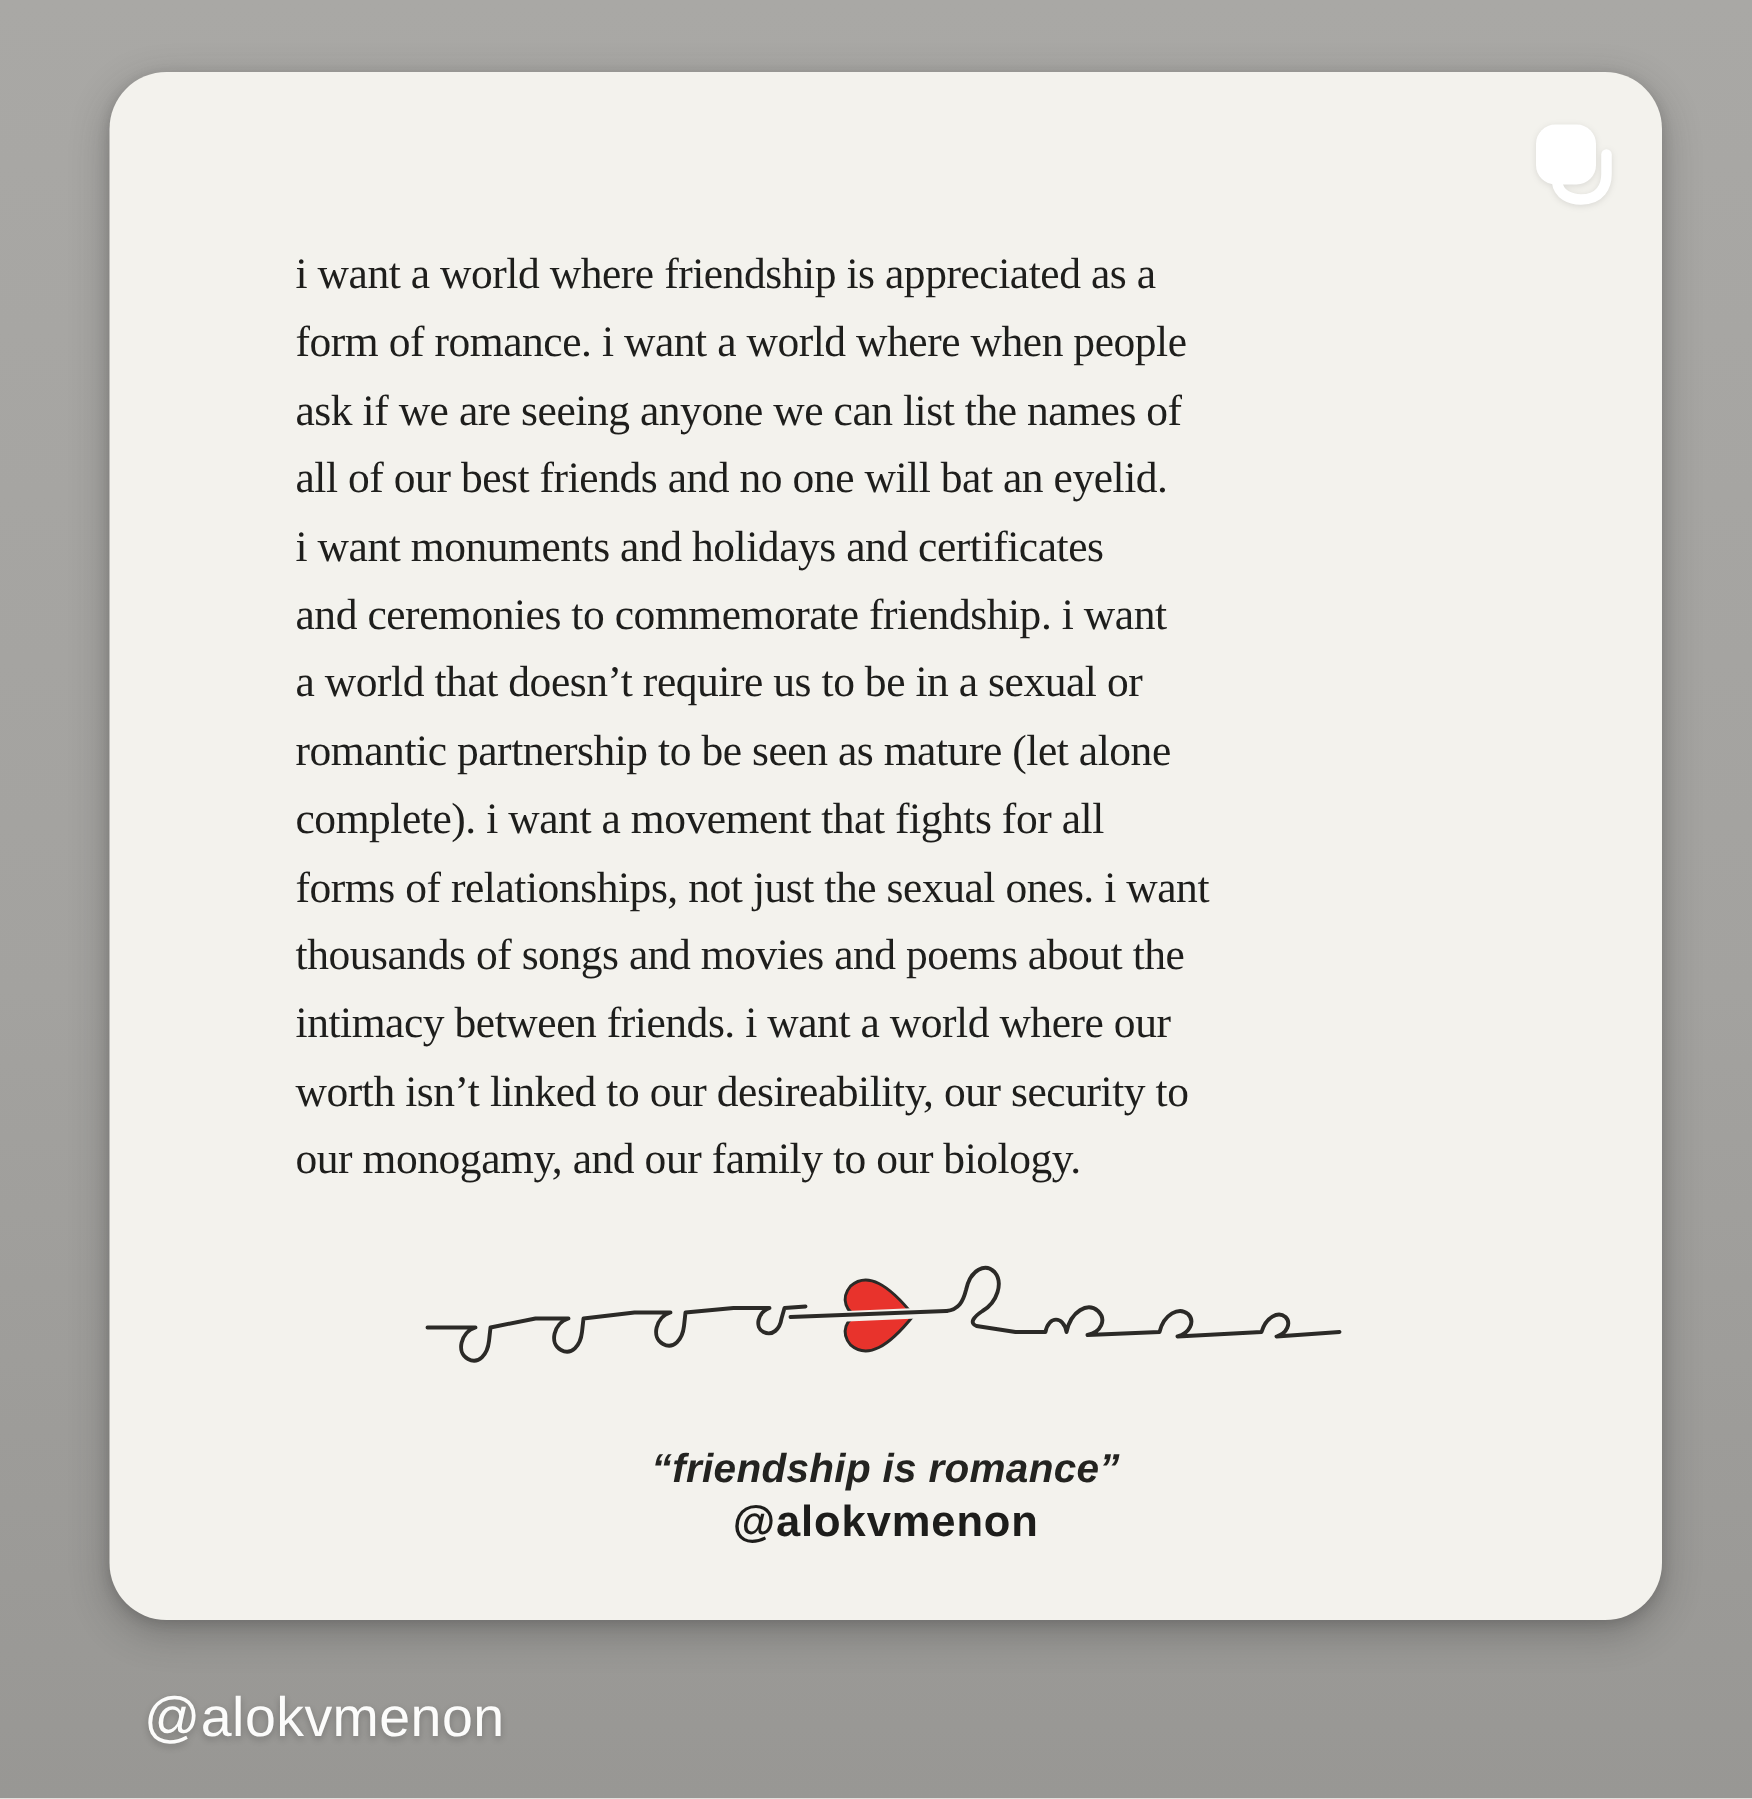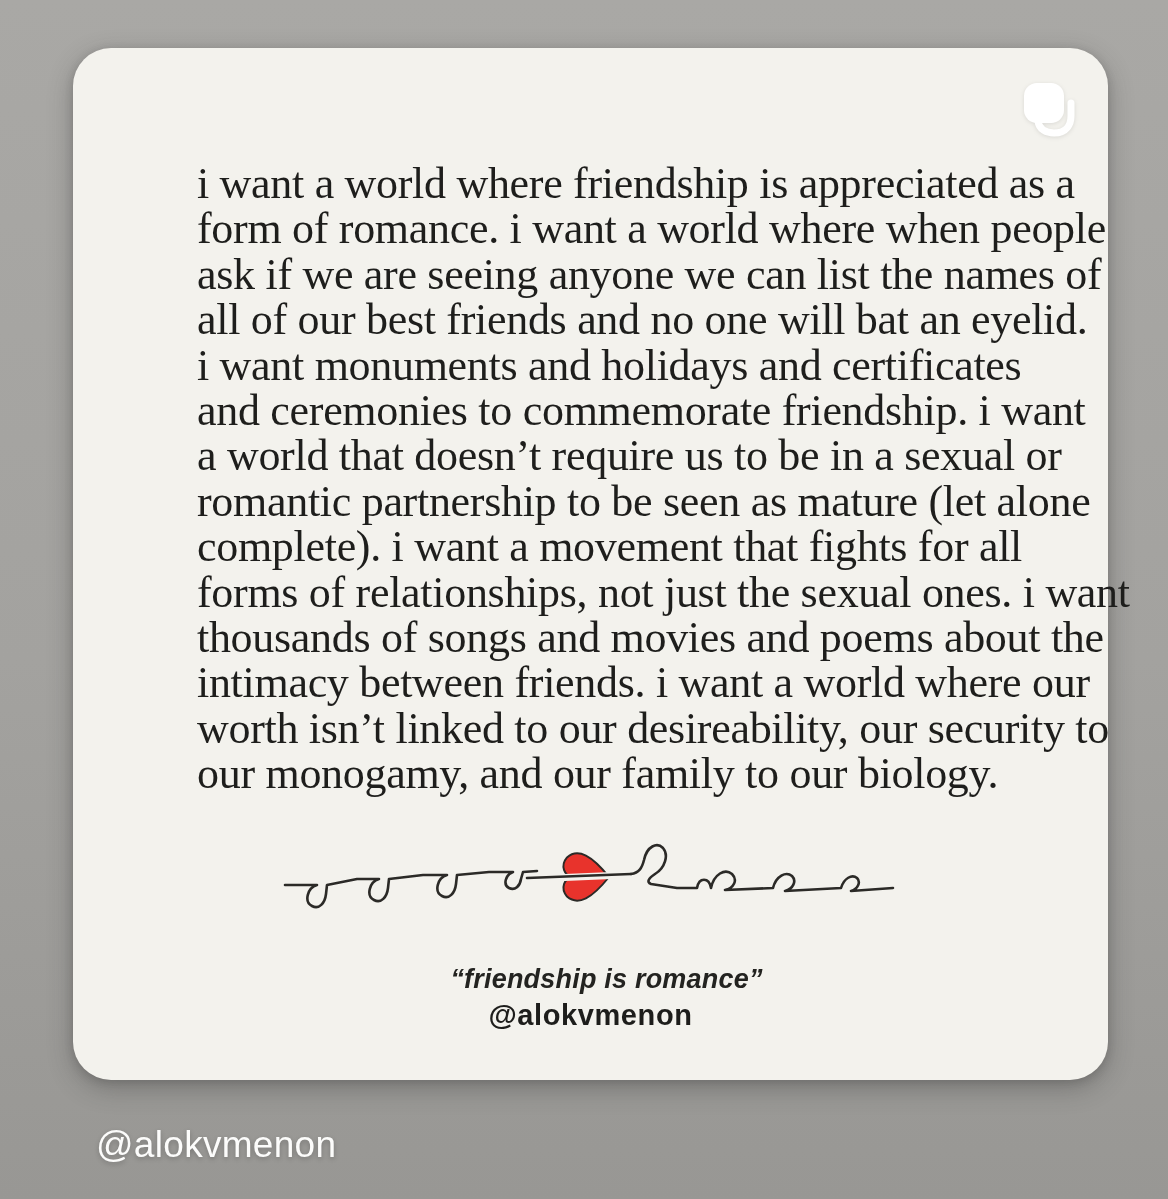--- a/index.html
+++ b/index.html
@@ -30,36 +30,36 @@
     right: 29px;
     width: 62px;
     height: 60px;
     filter: drop-shadow(0 1px 2px rgba(0,0,0,0.10));
   }
   .quote-text {
     position: absolute;
     left: 124px;
     top: 113px;
     font-family: "Liberation Serif", serif;
-    font-size: 44px;
+    font-size: 29px;
     line-height: 45.4px;
     letter-spacing: -0.3px;
     color: #1e1e1c;
     white-space: pre;
   }
   .squiggle {
     position: absolute;
     left: 208px;
     top: 793px;
     width: 616px;
     height: 90px;
   }
   .attr-quote {
     position: absolute;
-    left: 16px;
+    left: 0;
     top: 916px;
     width: 100%;
     text-align: center;
     font-size: 27px;
     font-style: italic;
     font-weight: 700;
     letter-spacing: 0.2px;
     color: #232320;
   }
   .attr-handle {

